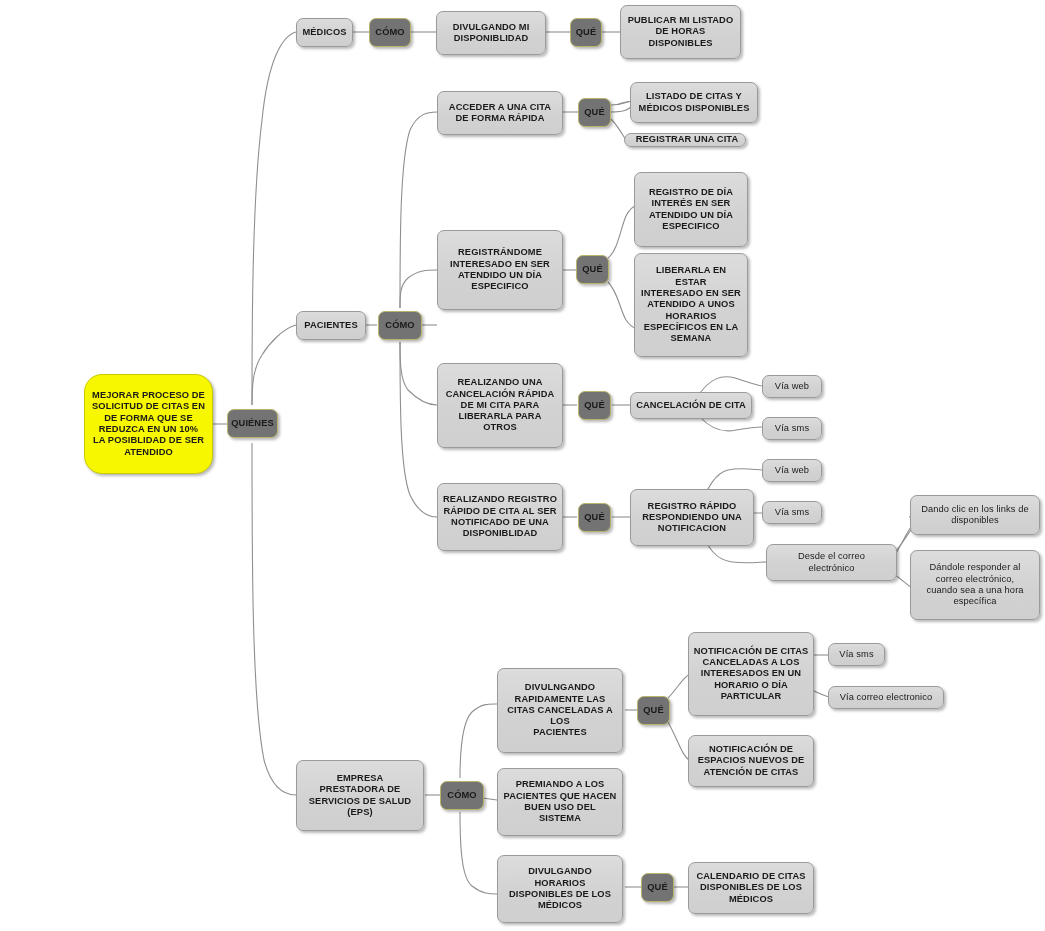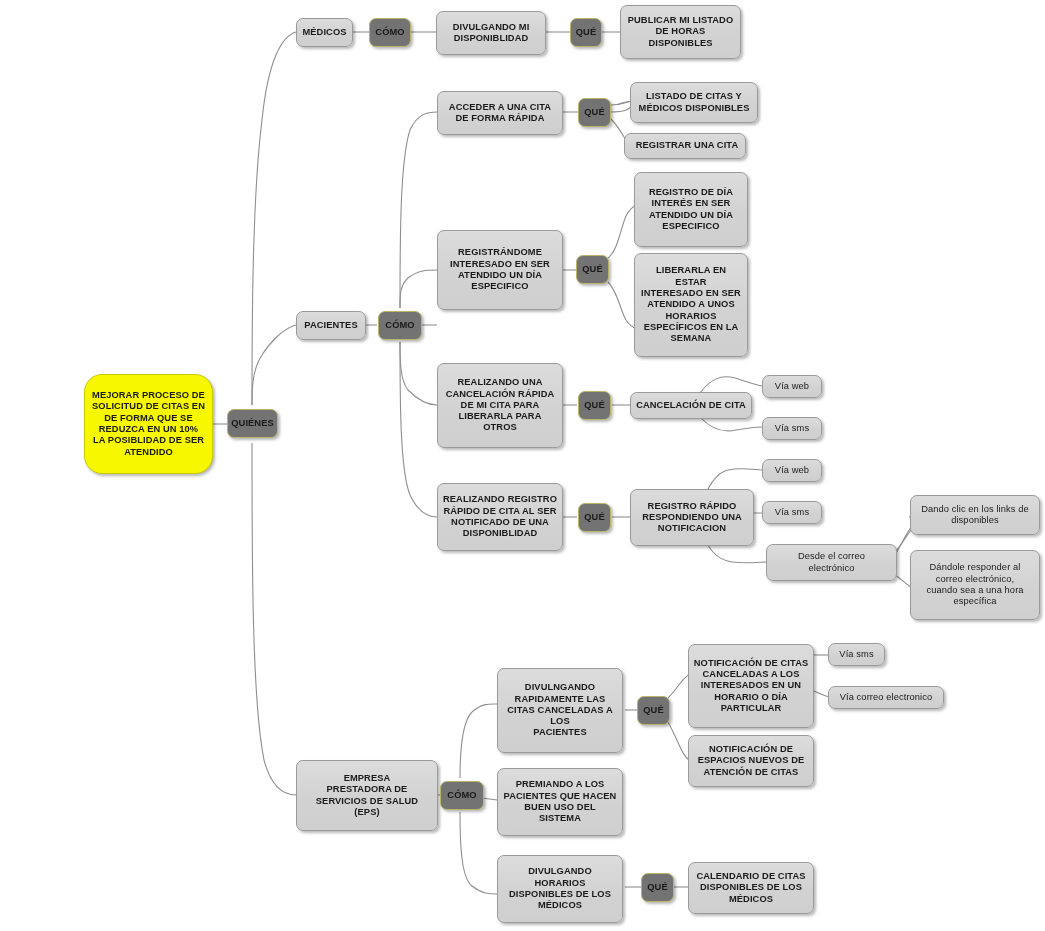--- a/index.html
+++ b/index.html
@@ -130,21 +130,21 @@
 
   <div class="node gray caps s10" style="left:296px;top:311px;width:70px;height:29px;">PACIENTES</div>
 
   <div class="node yellow s10" style="left:378px;top:311px;width:44px;height:29px;">CÓMO</div>
 
   <div class="node gray caps s10" style="left:437px;top:91px;width:126px;height:44px;">ACCEDER A UNA CITA
 DE FORMA RÁPIDA</div>
   <div class="node yellow s10" style="left:578px;top:98px;width:33px;height:29px;">QUÉ</div>
   <div class="node gray caps s10" style="left:630px;top:82px;width:128px;height:41px;">LISTADO DE  CITAS Y
 MÉDICOS DISPONIBLES</div>
-  <div class="node gray caps s10" style="left:624px;top:133px;width:122px;height:26px;padding-left:8px;">REGISTRAR UNA CITA</div>
+  <div class="node gray caps s10" style="left:624px;top:133px;width:122px;height:14px;padding-left:8px;">REGISTRAR UNA CITA</div>
 
   <div class="node gray caps s10" style="left:437px;top:230px;width:126px;height:80px;">REGISTRÁNDOME
 INTERESADO EN SER
 ATENDIDO UN DÍA
 ESPECIFICO</div>
   <div class="node yellow s10" style="left:576px;top:255px;width:33px;height:29px;">QUÉ</div>
   <div class="node gray caps s10" style="left:634px;top:172px;width:114px;height:75px;">REGISTRO DE DÍA
 INTERÉS EN SER
 ATENDIDO UN DÍA
 ESPECIFICO</div>
@@ -177,33 +177,33 @@
   <div class="node gray mixed s10" style="left:762px;top:501px;width:60px;height:23px;">Vía sms</div>
   <div class="node gray mixed s10" style="left:766px;top:544px;width:131px;height:37px;">Desde el correo
 electrónico</div>
   <div class="node gray mixed s10" style="left:910px;top:495px;width:130px;height:40px;">Dando clic en los links de
 disponibles</div>
   <div class="node gray mixed s10" style="left:910px;top:550px;width:130px;height:70px;">Dándole responder al
 correo electrónico,
 cuando sea a una hora
 específica</div>
 
-  <div class="node gray caps s10" style="left:296px;top:760px;width:142px;height:71px;">EMPRESA
+  <div class="node gray caps s10" style="left:296px;top:760px;width:128px;height:71px;">EMPRESA
 PRESTADORA DE
 SERVICIOS DE SALUD
 (EPS)</div>
   <div class="node yellow s10" style="left:440px;top:781px;width:44px;height:29px;">CÓMO</div>
 
   <div class="node gray caps s10" style="left:497px;top:668px;width:126px;height:85px;">DIVULNGANDO
 RAPIDAMENTE LAS
 CITAS CANCELADAS  A
 LOS
 PACIENTES</div>
   <div class="node yellow s10" style="left:637px;top:696px;width:33px;height:29px;">QUÉ</div>
-  <div class="node gray caps s10" style="left:688px;top:632px;width:126px;height:84px;margin-top:12px;">NOTIFICACIÓN DE CITAS
+  <div class="node gray caps s10" style="left:688px;top:632px;width:126px;height:84px;">NOTIFICACIÓN DE CITAS
 CANCELADAS A LOS
 INTERESADOS EN UN
 HORARIO O DÍA
 PARTICULAR</div>
   <div class="node gray mixed s10" style="left:828px;top:643px;width:57px;height:23px;">Vía sms</div>
   <div class="node gray mixed s10" style="left:828px;top:686px;width:116px;height:23px;">Vía correo electronico</div>
   <div class="node gray caps s10" style="left:497px;top:768px;width:126px;height:68px;">PREMIANDO A LOS
 PACIENTES QUE HACEN
 BUEN USO DEL
 SISTEMA</div>

